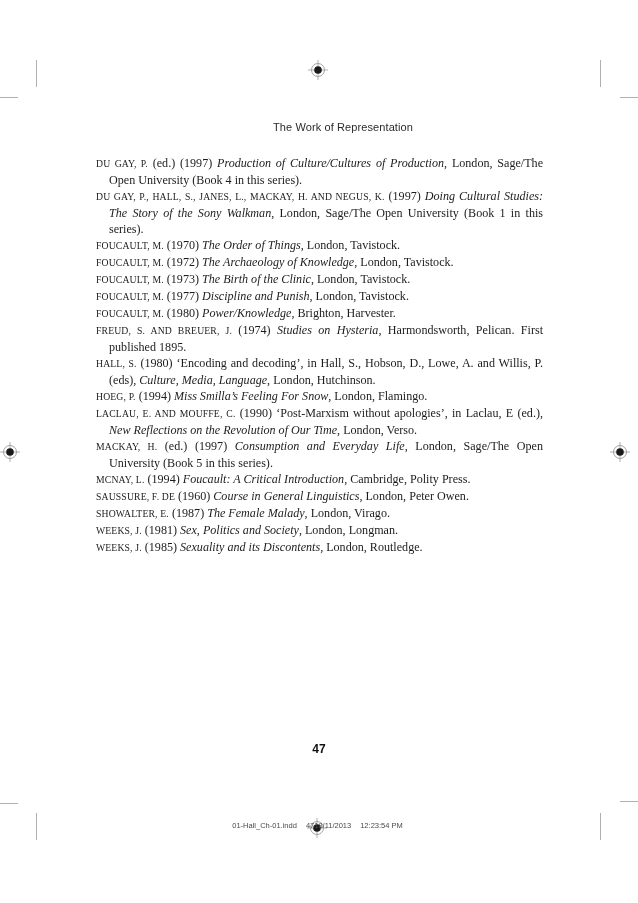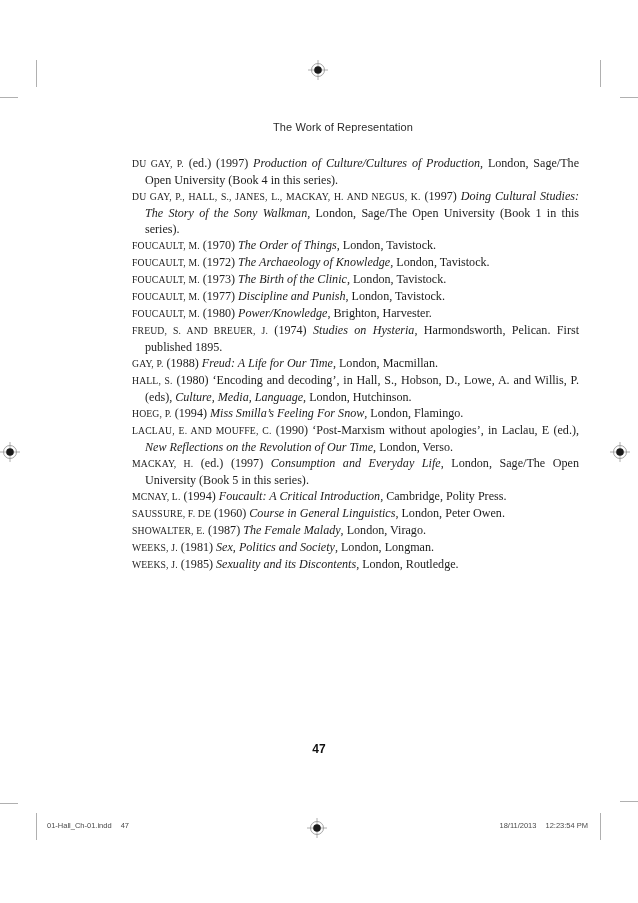--- a/index.html
+++ b/index.html
@@ -24,36 +24,35 @@
     font-family:Liberation Sans, sans-serif;
     font-size:11px;color:#2b2b2b;
     letter-spacing:0.1px;
     margin-left:24px;
   }
   
   .refs{
     position:absolute;left:96px;top:155px;width:447px;
     font-size:12.1px;line-height:16px;
     text-align:justify;
-    margin-left:36px;
   }
   .ref{margin:0;padding-left:13px;text-indent:-13px;}
   .ref .sc{font-size:9.7px;letter-spacing:0.15px;}
   .ref .i{font-style:italic;}
   
   .folio{
     position:absolute;top:742px;left:0;width:100%;
     text-align:center;
     font-family:"Liberation Sans", sans-serif;
     font-weight:bold;font-size:12px;color:#111;
   }
   
   .slug{
     position:absolute;top:821px;left:47px;right:50px;
-    display:flex;justify-content:space-between;
+    display:flex;justify-content:center;
     font-family:"Liberation Sans", sans-serif;
     font-size:7.5px;color:#4a4a4a;
   }
   .slug .grp{display:flex;gap:9px;}
 </style>
 </head>
 <body>
 
 <div class="sheet">
 
@@ -95,21 +94,20 @@
 
   <div class="refs" id="ref-list">
       <p class="ref"><span class="sc">DU GAY, P.</span><span class="r"> (ed.) (1997) </span><span class="i">Production of Culture/Cultures of Production</span><span class="r">, London, Sage/The Open University (Book 4 in this series).</span></p>
       <p class="ref"><span class="sc">DU GAY, P., HALL, S., JANES, L., MACKAY, H. AND NEGUS, K.</span><span class="r"> (1997) </span><span class="i">Doing Cultural Studies: The Story of the Sony Walkman</span><span class="r">, London, Sage/The Open University (Book 1 in this series).</span></p>
       <p class="ref"><span class="sc">FOUCAULT, M.</span><span class="r"> (1970) </span><span class="i">The Order of Things</span><span class="r">, London, Tavistock.</span></p>
       <p class="ref"><span class="sc">FOUCAULT, M.</span><span class="r"> (1972) </span><span class="i">The Archaeology of Knowledge</span><span class="r">, London, Tavistock.</span></p>
       <p class="ref"><span class="sc">FOUCAULT, M.</span><span class="r"> (1973) </span><span class="i">The Birth of the Clinic</span><span class="r">, London, Tavistock.</span></p>
       <p class="ref"><span class="sc">FOUCAULT, M.</span><span class="r"> (1977) </span><span class="i">Discipline and Punish</span><span class="r">, London, Tavistock.</span></p>
       <p class="ref"><span class="sc">FOUCAULT, M.</span><span class="r"> (1980) </span><span class="i">Power/Knowledge</span><span class="r">, Brighton, Harvester.</span></p>
       <p class="ref"><span class="sc">FREUD, S. AND BREUER, J.</span><span class="r"> (1974) </span><span class="i">Studies on Hysteria</span><span class="r">, Harmondsworth, Pelican. First published 1895.</span></p>
-      <p class="ref"><span class="sc">GAY, P.</span><span class="r"> (1988) </span><span class="i">Freud: A Life for Our Time</span><span class="r">, London, Macmillan.</span></p>
       <p class="ref"><span class="sc">HALL, S.</span><span class="r"> (1980) ‘Encoding and decoding’, in Hall, S., Hobson, D., Lowe, A. and Willis, P. (eds), </span><span class="i">Culture, Media, Language</span><span class="r">, London, Hutchinson.</span></p>
       <p class="ref"><span class="sc">HOEG, P.</span><span class="r"> (1994) </span><span class="i">Miss Smilla’s Feeling For Snow</span><span class="r">, London, Flamingo.</span></p>
       <p class="ref"><span class="sc">LACLAU, E. AND MOUFFE, C.</span><span class="r"> (1990) ‘Post-Marxism without apologies’, in Laclau, E (ed.), </span><span class="i">New Reflections on the Revolution of Our Time</span><span class="r">, London, Verso.</span></p>
       <p class="ref"><span class="sc">MACKAY, H.</span><span class="r"> (ed.) (1997) </span><span class="i">Consumption and Everyday Life</span><span class="r">, London, Sage/The Open University (Book 5 in this series).</span></p>
       <p class="ref"><span class="sc">MCNAY, L.</span><span class="r"> (1994) </span><span class="i">Foucault: A Critical Introduction</span><span class="r">, Cambridge, Polity Press.</span></p>
       <p class="ref"><span class="sc">SAUSSURE, F. DE</span><span class="r"> (1960) </span><span class="i">Course in General Linguistics</span><span class="r">, London, Peter Owen.</span></p>
       <p class="ref"><span class="sc">SHOWALTER, E.</span><span class="r"> (1987) </span><span class="i">The Female Malady</span><span class="r">, London, Virago.</span></p>
       <p class="ref"><span class="sc">WEEKS, J.</span><span class="r"> (1981) </span><span class="i">Sex, Politics and Society</span><span class="r">, London, Longman.</span></p>
       <p class="ref"><span class="sc">WEEKS, J.</span><span class="r"> (1985) </span><span class="i">Sexuality and its Discontents</span><span class="r">, London, Routledge.</span></p>
     </div>

